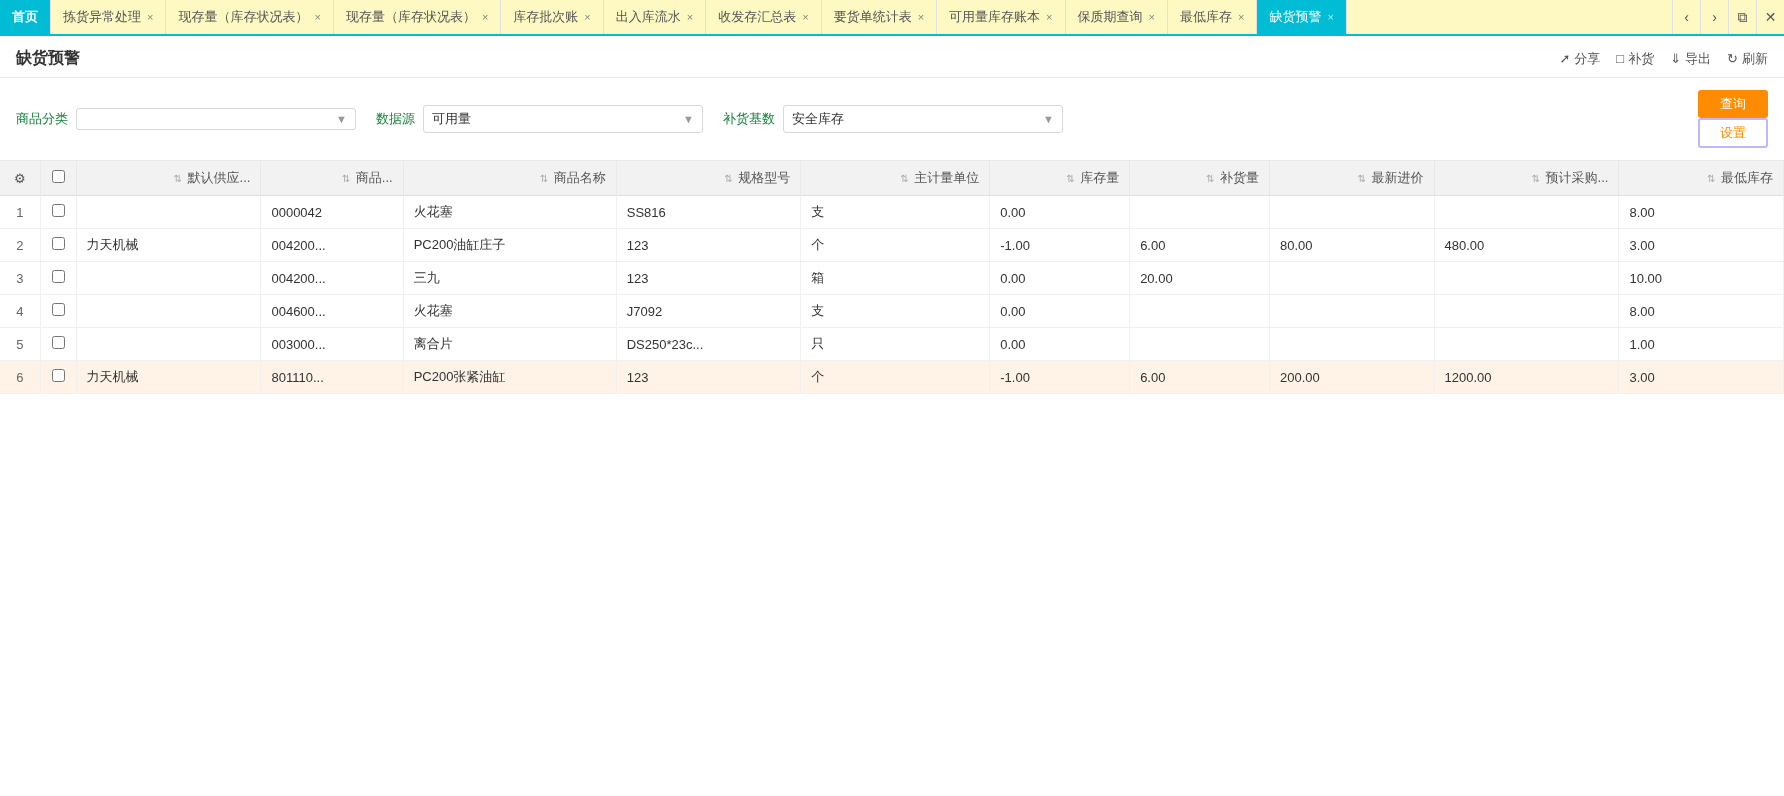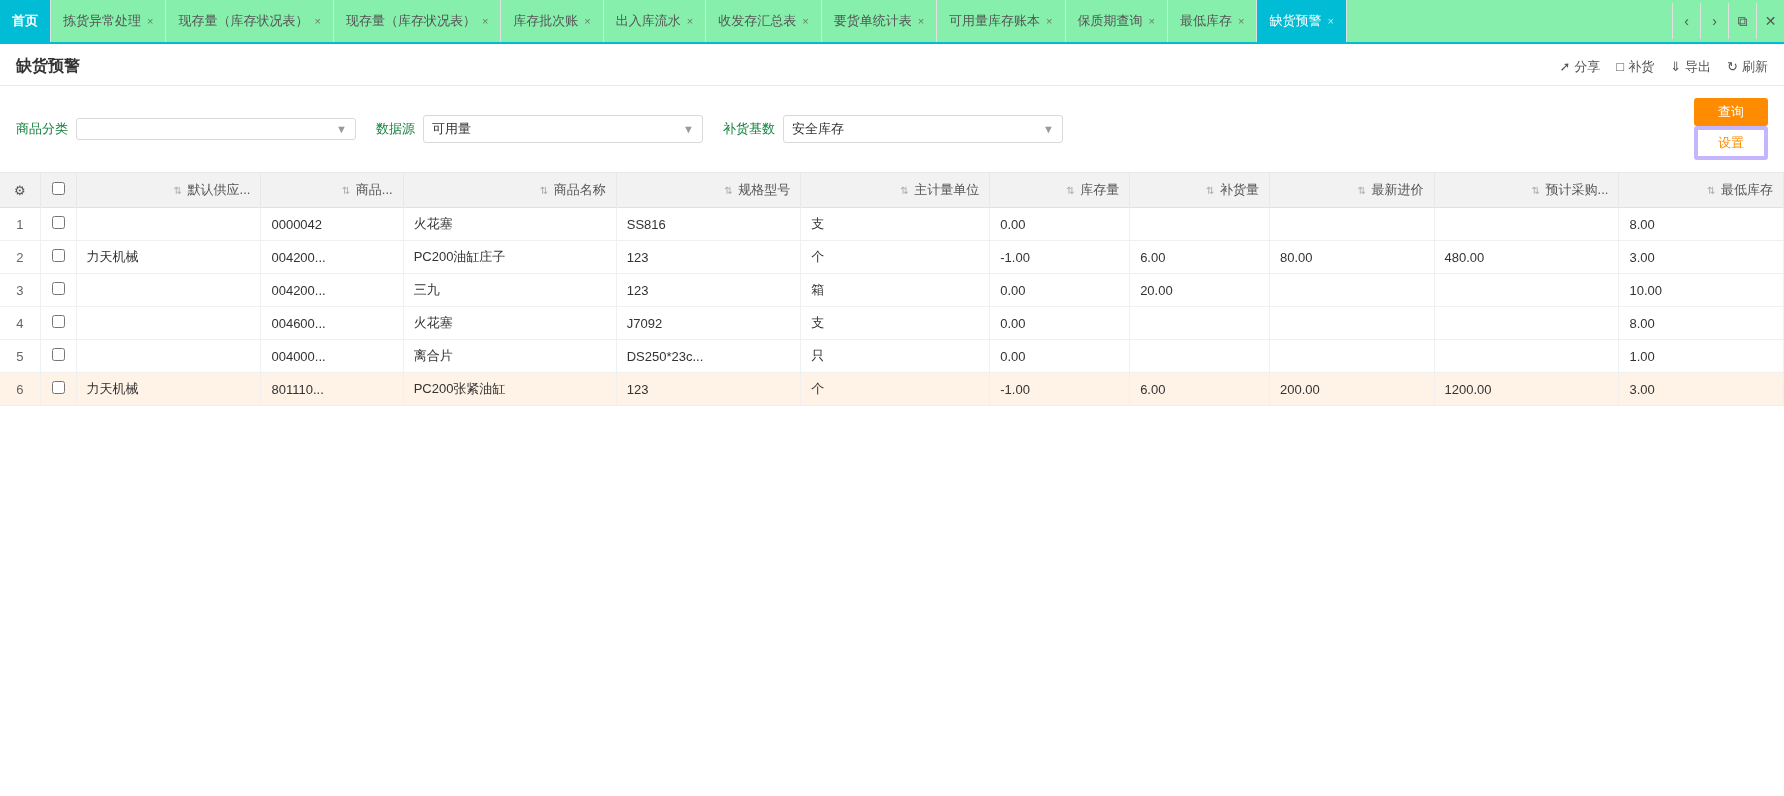--- a/index.html
+++ b/index.html
@@ -2,23 +2,23 @@
 <html><head>
   <meta charset="utf-8">
   <style>
     * { box-sizing: border-box; margin: 0; padding: 0; }
     body { font-family: 'Microsoft YaHei', Arial, sans-serif; font-size: 13px; background: #f5f5f5; color: #333; overflow-x: hidden; }
 
     
     .tab-bar {
       display: flex;
       align-items: center;
-      background: #86efac;
+      background: #fef9c3;
       border-bottom: 2px solid #00bcd4;
-      height: 44px;
+      height: 36px;
       overflow: hidden;
     }
     .tab-item {
       display: flex;
       align-items: center;
       padding: 0 12px;
       height: 100%;
       white-space: nowrap;
       cursor: pointer;
       font-size: 13px;
@@ -139,21 +139,21 @@
       border: none;
       border-radius: 3px;
       padding: 5px 20px;
       cursor: pointer;
       font-size: 13px;
       white-space: nowrap;
     }
     .btn-settings {
       background: #fff;
       color: #ff8c00;
-      border: 4px solid #c4b5fd;
+      border: 2px solid #c4b5fd;
       border-radius: 3px;
       padding: 4px 20px;
       cursor: pointer;
       font-size: 13px;
       white-space: nowrap;
     }
 
     
     .table-container {
       padding: 0 0;
@@ -440,21 +440,21 @@
       <td class="num"></td>
       <td class="num"></td>
       <td class="num">8.00</td>
     </tr>
           <tr>
       <td class="row-num">5</td>
       <td class="checkbox-cell">
         <input type="checkbox" style="">
       </td>
       <td></td>
-      <td>004000...</td>
+      <td>003000...</td>
       <td>离合片</td>
       <td>DS250*23c...</td>
       <td>只</td>
       <td class="num">0.00</td>
       <td class="num"></td>
       <td class="num"></td>
       <td class="num"></td>
       <td class="num">1.00</td>
     </tr>
           <tr class="highlighted">

